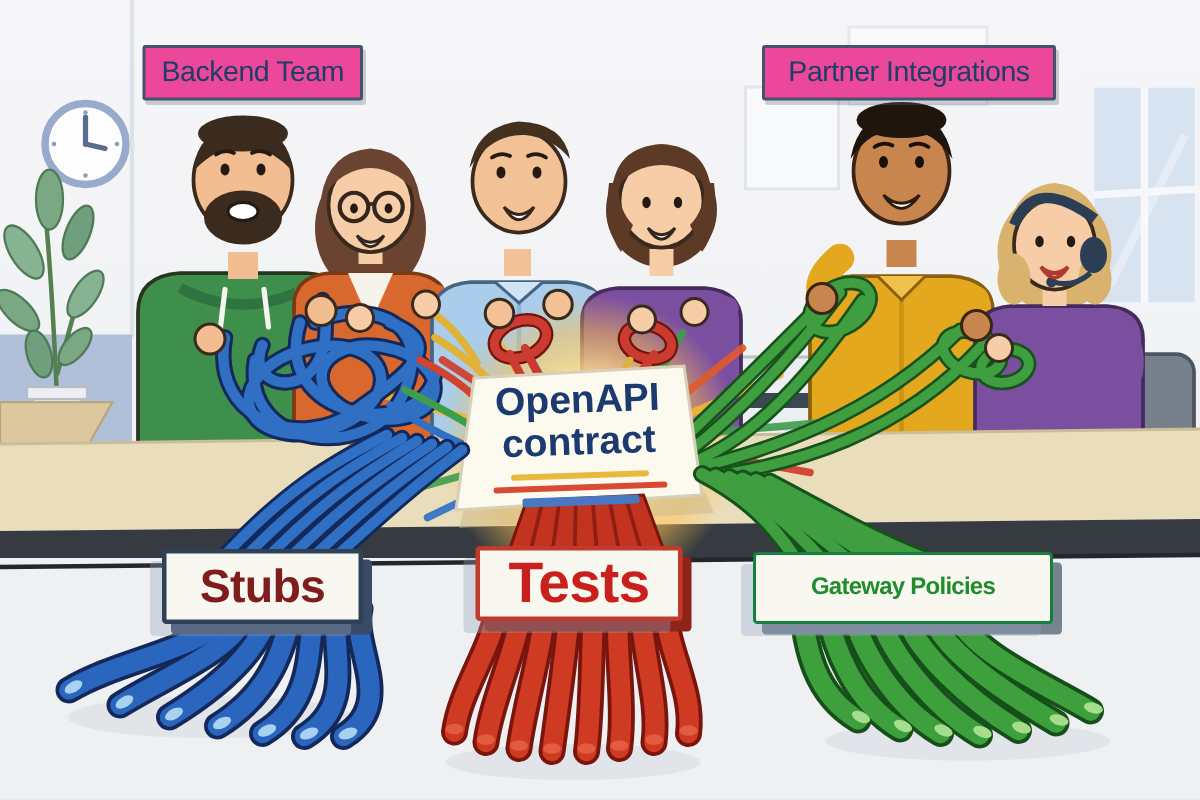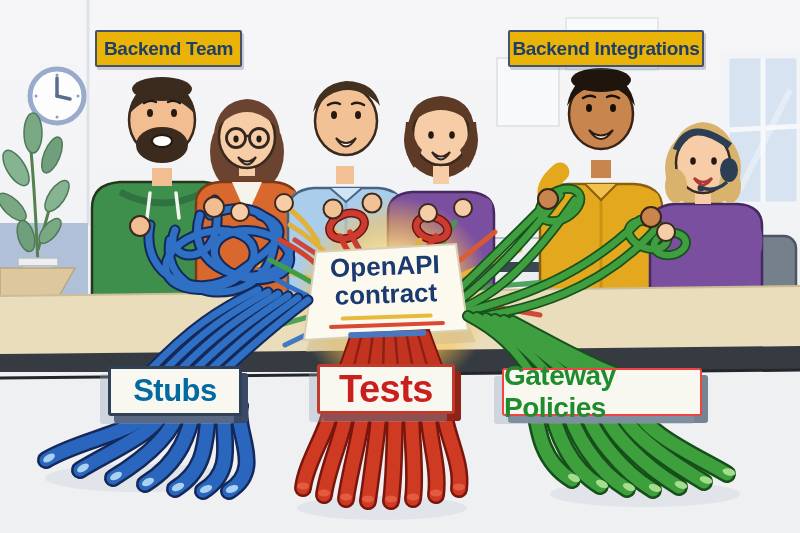--- a/index.html
+++ b/index.html
@@ -1,27 +1,27 @@
 <!DOCTYPE html>
 <html><head>
 <meta charset="utf-8">
 <style>
   html,body{margin:0;padding:0;background:#dfe2e6;font-family:"Liberation Sans",sans-serif;}
   .stage{position:relative;width:800px;height:533px;overflow:hidden;background:#f3f4f6;}
   .stage svg{position:absolute;left:0;top:0;}
   .team-box{position:absolute;display:flex;align-items:center;justify-content:center;
-    background:#eab308;border:2px solid #44536b;color:#1c3e68;font-weight:bold;font-size:19px;
+    background:#ec4899;border:2px solid #44536b;color:#1c3e68;font-weight:normal;font-size:19px;
     letter-spacing:-.3px;border-radius:2px;box-shadow:2px 3px 0 rgba(90,105,130,.3);z-index:4;}
   .out-box{position:absolute;display:flex;align-items:center;justify-content:center;
     background:#f8f7f0;font-weight:bold;border-radius:3px;z-index:6;letter-spacing:-.5px;}
-  #out-stubs{border:3px solid #2e4157;color:#0369a1;font-size:31px;
+  #out-stubs{border:3px solid #2e4157;color:#7f1d1d;font-size:31px;
     box-shadow:-8px 8px 0 rgba(148,163,190,.35),6px 7px 0 #3a4a66;}
   #out-tests{border:3px solid #c13a2c;color:#c9201d;font-size:38px;
     box-shadow:-8px 8px 0 rgba(148,163,190,.35),6px 7px 0 #8e2318;}
-  #out-gateway{border:2px solid #ef4444;color:#1f8c2d;font-size:28px;
+  #out-gateway{border:2px solid #15803d;color:#1f8c2d;font-size:16px;
     box-shadow:-8px 8px 0 rgba(148,163,190,.35),6px 7px 0 #76848f;}
   .contract-overlay{position:absolute;left:306px;top:246px;width:160px;height:96px;
     transform:rotate(-2deg);display:flex;flex-direction:column;align-items:center;
     padding-top:6px;z-index:5;pointer-events:none;}
   .contract-overlay .cline{font-size:26px;font-weight:bold;color:#1b3a70;line-height:1.08;}
   .contract-overlay .bars{margin-top:7px;display:flex;flex-direction:column;gap:4px;align-items:center;}
   .contract-overlay .bar{display:block;border-radius:2px;}
   .bar-y{width:92px;height:4px;background:#e8b93c;}
   .bar-r{width:116px;height:4px;background:#d84a33;}
   .bar-b{width:78px;height:6px;background:#4a78c0;}
@@ -457,21 +457,21 @@
       <ellipse cx="629" cy="487" rx="6.5" ry="3.5" transform="rotate(23 629 487)"></ellipse>
       <ellipse cx="655" cy="488" rx="6.5" ry="3.5" transform="rotate(21 655 488)"></ellipse>
       <ellipse cx="681" cy="485" rx="6.5" ry="3.5" transform="rotate(19 681 485)"></ellipse>
       <ellipse cx="706" cy="480" rx="6.5" ry="3.5" transform="rotate(17 706 480)"></ellipse>
       <ellipse cx="729" cy="472" rx="6.5" ry="3.5" transform="rotate(15 729 472)"></ellipse>
     </g>
   </g>
 </svg>
 
 <div class="team-box" style="left:95px;top:30px;width:143px;height:33px">Backend Team</div>
-<div class="team-box" style="left:508px;top:30px;width:192px;height:33px">Backend Integrations</div>
+<div class="team-box" style="left:508px;top:30px;width:192px;height:33px">Partner Integrations</div>
 
 <div class="contract-overlay">
   <div class="cline">OpenAPI</div>
   <div class="cline">contract</div>
   <div class="bars">
     <span class="bar bar-y"></span>
     <span class="bar bar-r"></span>
     <span class="bar bar-b"></span>
   </div>
 </div>

